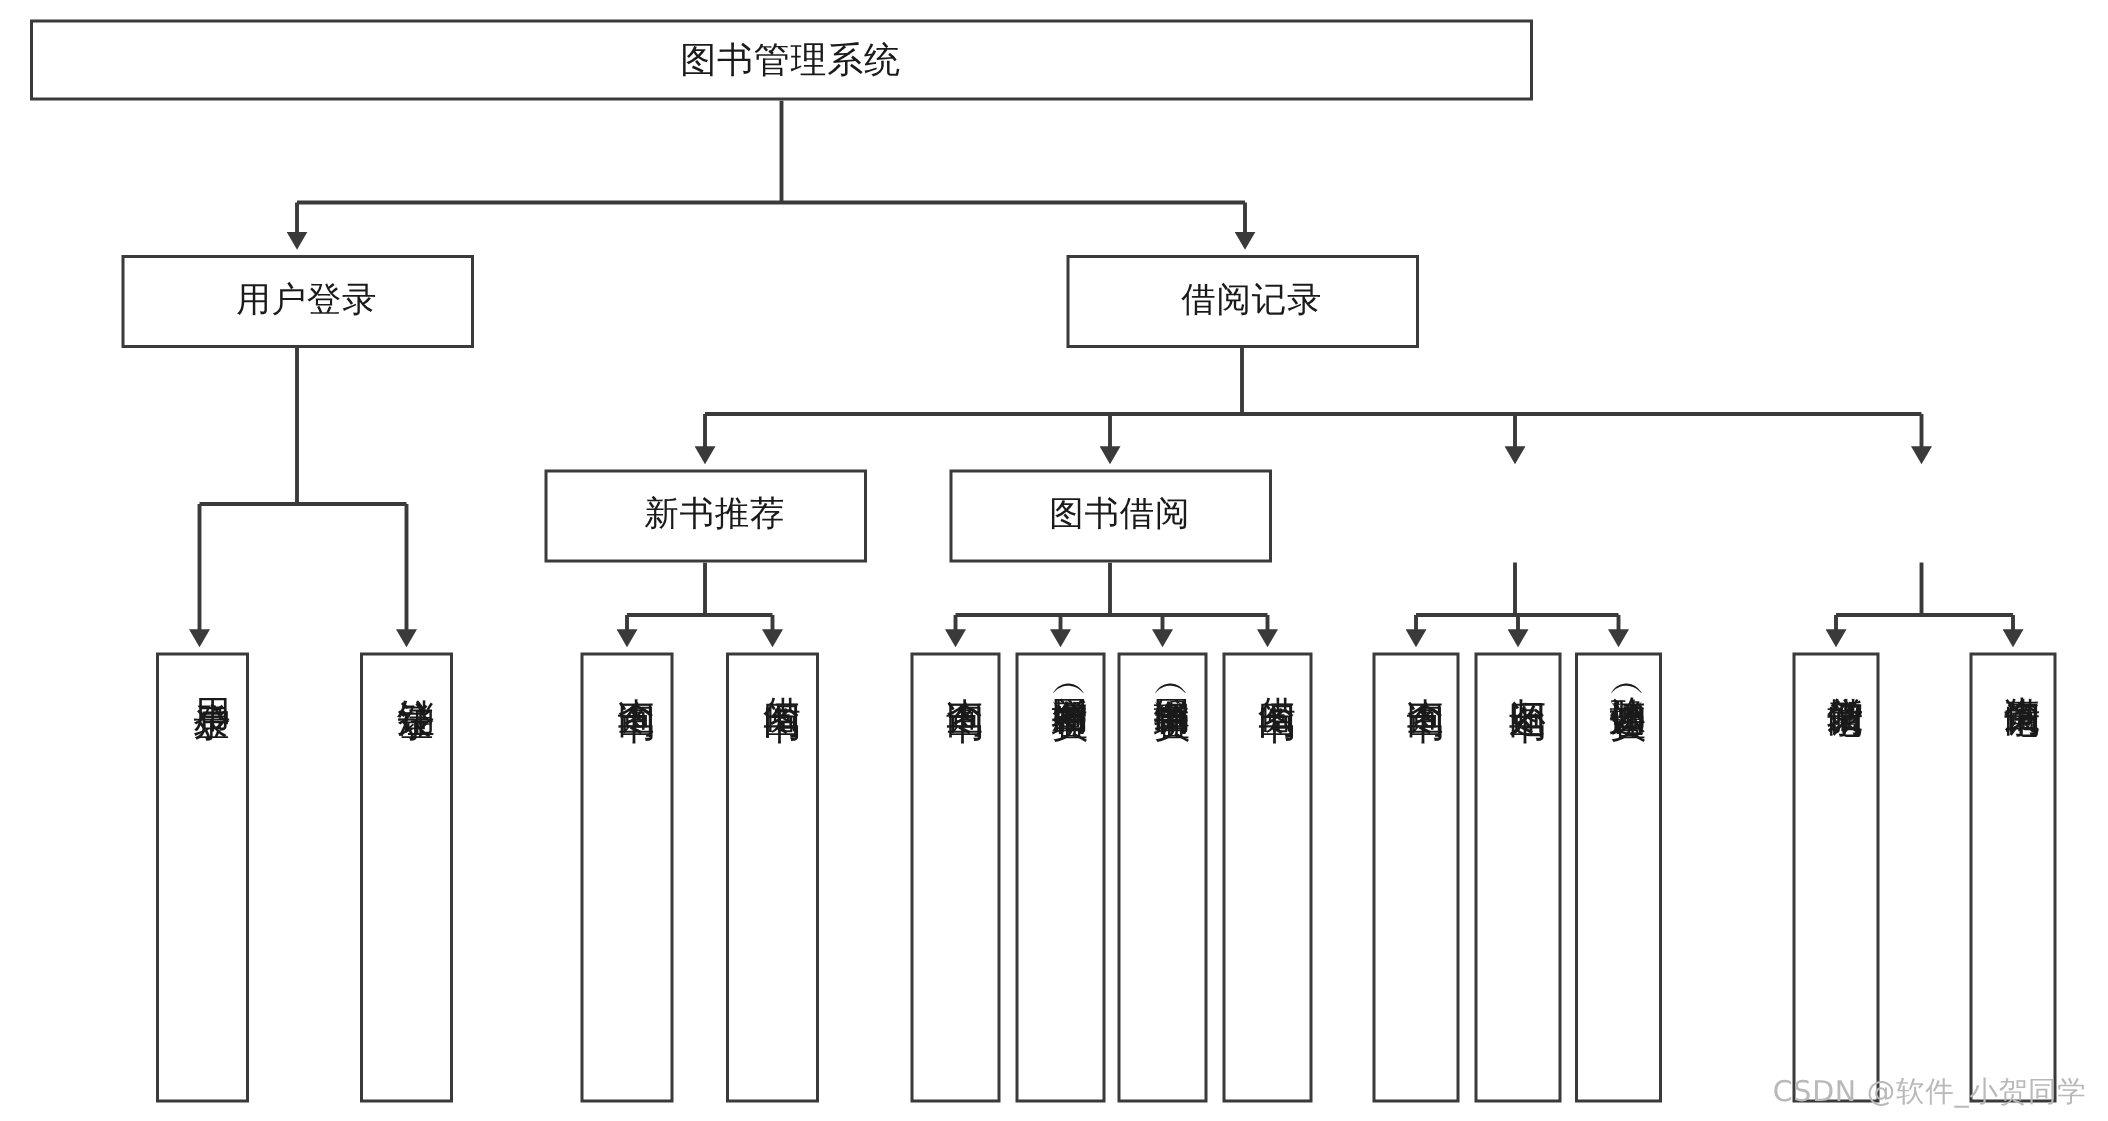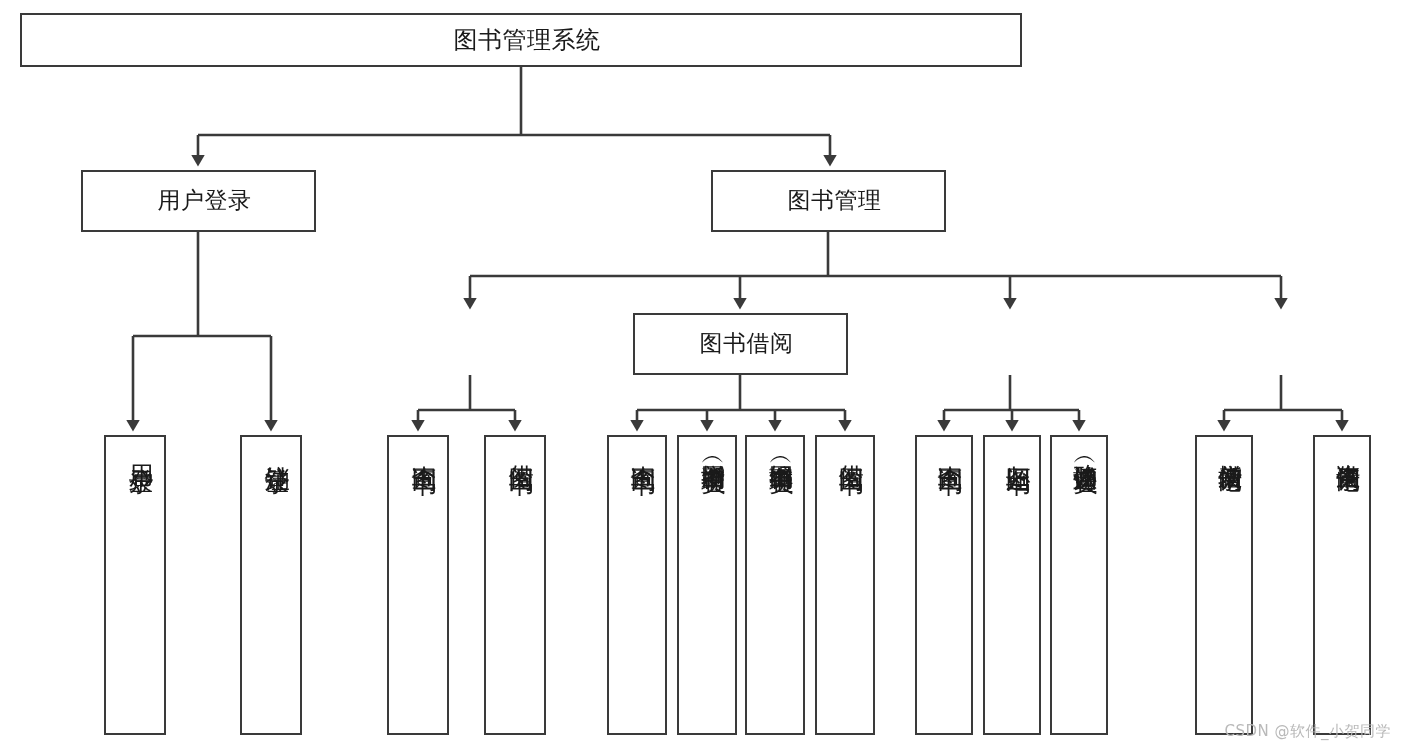--- a/index.html
+++ b/index.html
@@ -59,21 +59,21 @@
     font-size: 25px;
     line-height: 1.02;
     letter-spacing: 2px;
     white-space: nowrap;
   }
   .node.vert.tall .node-label { font-size: 24px; letter-spacing: 1px; }
   #watermark {
     position: absolute;
     right: 14px;
     bottom: 6px;
-    font-size: 15px;
+    font-size: 19px;
     color: #b9b9b9;
     letter-spacing: 0.5px;
     z-index: 5;
     white-space: nowrap;
   }
 </style>
 </head>
 <body>
 
 <div id="diagram-root" style="background: rgb(255, 255, 255);">
@@ -129,23 +129,26 @@
   </svg>
 
   <div class="node horiz root" id="node-root" style="left: 20px; top: 13px; width: 1002px; height: 54px; border-color: rgb(58, 58, 58); color: rgb(26, 26, 26);">
     <span class="node-label">图书管理系统</span>
   </div>
 
   <div class="node horiz" style="left: 81px; top: 170px; width: 235px; height: 62px; border-color: rgb(58, 58, 58); color: rgb(26, 26, 26);">
     <span class="node-label">用户登录</span>
   </div>
   <div class="node horiz" style="left: 711px; top: 170px; width: 235px; height: 62px; border-color: rgb(58, 58, 58); color: rgb(26, 26, 26);">
-    <span class="node-label">图书管理</span>
+    <span class="node-label">借阅记录</span>
   </div>
 
+  <div class="node horiz" style="left: 363px; top: 313px; width: 215px; height: 62px; border-color: rgb(58, 58, 58); color: rgb(26, 26, 26);">
+    <span class="node-label">新书推荐</span>
+  </div>
   <div class="node horiz" style="left: 633px; top: 313px; width: 215px; height: 62px; border-color: rgb(58, 58, 58); color: rgb(26, 26, 26);">
     <span class="node-label">图书借阅</span>
   </div>
 
   <div class="node vert" style="left: 104px; top: 435px; width: 62px; height: 300px; border-color: rgb(58, 58, 58); color: rgb(26, 26, 26);">
     <span class="node-label">用户登录</span>
   </div>
   <div class="node vert" style="left: 240px; top: 435px; width: 62px; height: 300px; border-color: rgb(58, 58, 58); color: rgb(26, 26, 26);">
     <span class="node-label">注销登录</span>
   </div>

